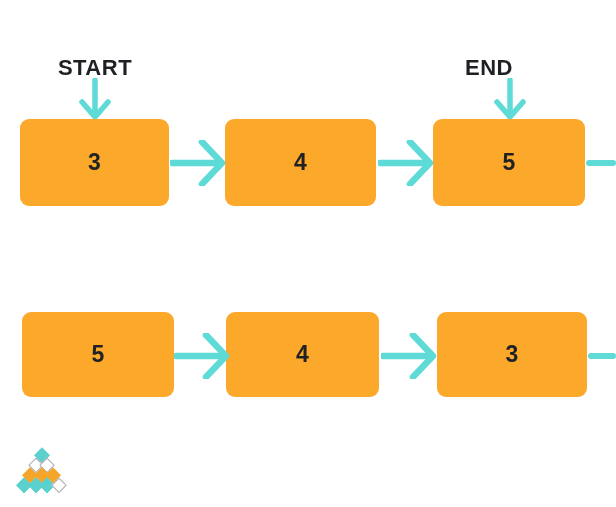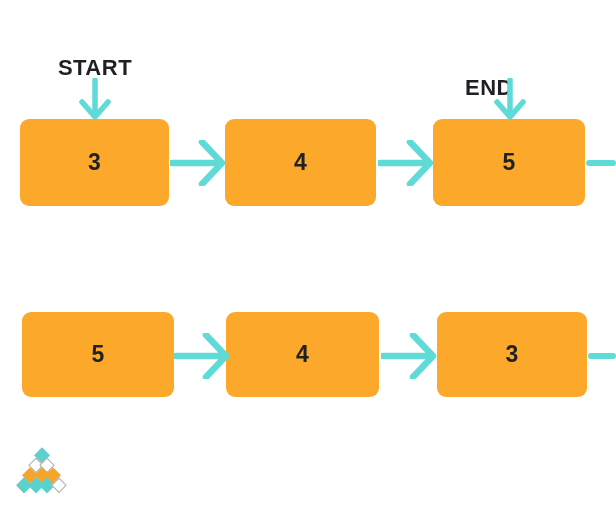--- a/index.html
+++ b/index.html
@@ -21,21 +21,21 @@
     position: absolute;
     top: 55px;
     width: 160px;
     text-align: center;
     font-size: 22px;
     font-weight: 700;
     letter-spacing: 0.5px;
     color: var(--label-text, #1e2023);
   }
   .ptr-label.start { left: 15px; }
-  .ptr-label.end   { left: 409px; margin-top: 20px; }
+  .ptr-label.end   { left: 409px; }
 
   
   svg.arrow line, svg.arrow polyline {
     stroke: var(--arrow, #5edad7);
     fill: none;
     stroke-linecap: round;
     stroke-linejoin: round;
   }
   svg.down-arrow  { position: absolute; top: 78px; }
   svg.down-arrow line, svg.down-arrow polyline { stroke-width: 5.5; }

